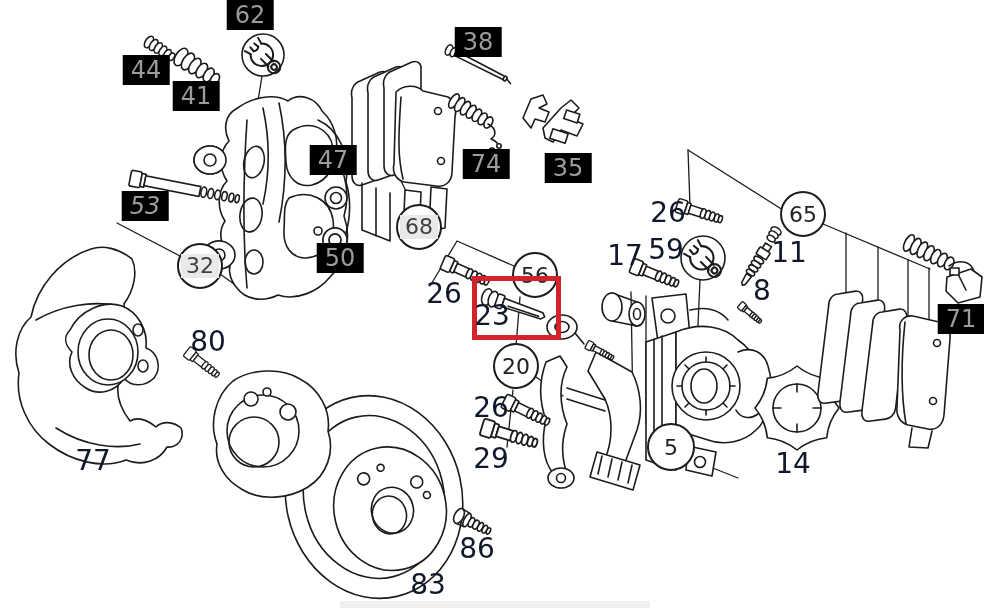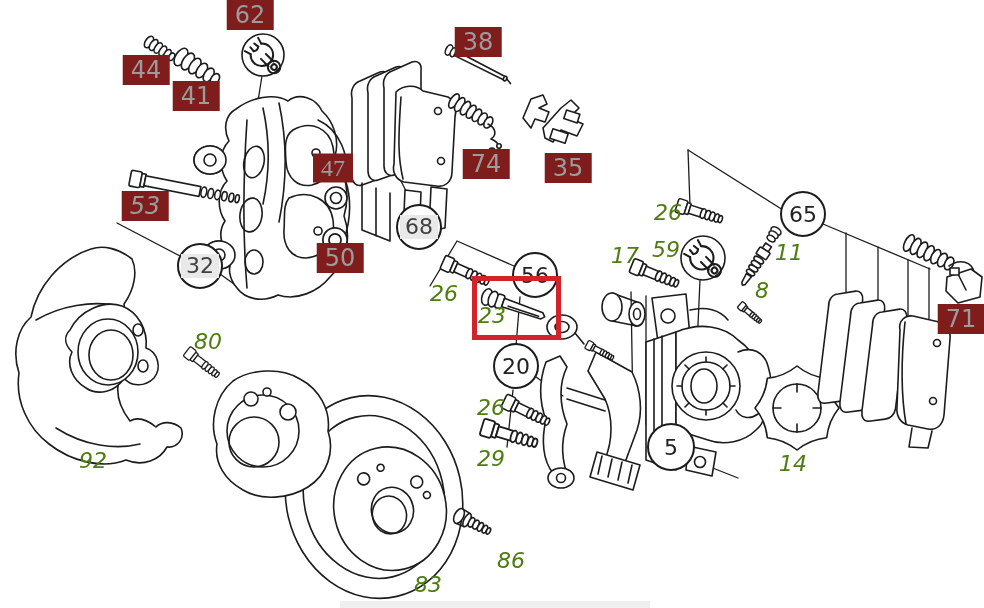--- a/index.html
+++ b/index.html
@@ -1,22 +1,22 @@
 <!DOCTYPE html>
 <html><head>
 <meta charset="utf-8">
 <style>
   html,body{margin:0;padding:0;background:#fff;}
   .stage{position:relative;width:984px;height:608px;background:#fff;overflow:hidden;
          font-family:"DejaVu Sans","Liberation Sans",sans-serif;}
   .stage svg{position:absolute;left:0;top:0;}
   .overlay{position:absolute;left:0;top:0;width:100%;height:100%;}
   .lbl{position:absolute;transform:translate(-50%,-50%);white-space:nowrap;user-select:none;}
-  .lbl.plain{color:#4d7c0f;font-size:22px;z-index:12;font-style:italic;}
-  .lbl.shaded{background:#7f1d1d;color:#9c9c9c;font-size:24px;padding:1px 8px;z-index:5;}
+  .lbl.plain{color:#0f172a;font-size:28px;z-index:12;}
+  .lbl.shaded{background:#000000;color:#9c9c9c;font-size:24px;padding:1px 8px;z-index:5;}
   .lbl.circle,.lbl.circle-shaded{background:#fff;border:2px solid #1c1c1c;border-radius:50%;
         display:flex;align-items:center;justify-content:center;color:#222;font-size:22px;z-index:5;}
   .lbl.circle-shaded span{background:#e9e9e9;color:#404040;padding:0 5px;line-height:1.1;}
   .hl-box{position:absolute;border:5px solid #d2232a;background:transparent;z-index:10;}
   svg *{vector-effect:none;}
 </style>
 </head>
 <body>
 
 <div class="stage">
@@ -350,21 +350,21 @@
   <rect x="340" y="601" width="310" height="7" fill="#efefef" stroke="none"></rect>
 </svg>
 
 <div class="overlay" id="overlay">
       <div class="lbl shaded" style="left: 146px; top: 70px;">44</div>
       <div class="lbl shaded" style="left: 196px; top: 96px;">41</div>
       <div class="lbl shaded" style="left: 250px; top: 15px;">62</div>
       <div class="lbl shaded" style="left: 478px; top: 42px;">38</div>
       <div class="lbl shaded" style="left: 486px; top: 164px; text-align: right;">74</div>
       <div class="lbl shaded" style="left: 568px; top: 168px;">35</div>
-      <div class="lbl shaded" style="left: 333px; top: 168px; font-family: Liberation Serif, serif;">47</div>
+      <div class="lbl shaded" style="left: 333px; top: 160px;">47</div>
       <div class="lbl shaded" style="left: 340px; top: 258px;">50</div>
       <div class="lbl shaded" style="left: 145px; top: 206px; font-style: italic;">53</div>
       <div class="lbl shaded" style="left: 961px; top: 319px; text-align: right;">71</div>
       <div class="lbl circle-shaded" style="width: 42px; height: 42px; left: 200px; top: 266px;">
         <span>32</span>
       </div>
       <div class="lbl circle-shaded" style="width: 42px; height: 42px; left: 419px; top: 227px;">
         <span>68</span>
       </div>
       <div class="lbl circle" style="width: 42px; height: 42px; left: 535px; top: 275px;">
@@ -382,19 +382,19 @@
       <div class="lbl plain" style="left: 444px; top: 293px;">26</div>
       <div class="lbl plain" style="left: 492px; top: 315px;">23</div>
       <div class="lbl plain" style="left: 491px; top: 407px;">26</div>
       <div class="lbl plain" style="left: 491px; top: 458px; text-align: center;">29</div>
       <div class="lbl plain" style="left: 625px; top: 255px;">17</div>
       <div class="lbl plain" style="left: 666px; top: 249px;">59</div>
       <div class="lbl plain" style="left: 668px; top: 212px;">26</div>
       <div class="lbl plain" style="left: 789px; top: 252px;">11</div>
       <div class="lbl plain" style="left: 762px; top: 290px;">8</div>
       <div class="lbl plain" style="left: 793px; top: 463px;">14</div>
-      <div class="lbl plain" style="left: 93px; top: 460px;">92</div>
+      <div class="lbl plain" style="left: 93px; top: 460px;">77</div>
       <div class="lbl plain" style="left: 208px; top: 341px;">80</div>
       <div class="lbl plain" style="left: 428px; top: 584px; text-align: center;">83</div>
-      <div class="lbl plain" style="left: 477px; top: 560px; margin-left: 34px;">86</div>
+      <div class="lbl plain" style="left: 477px; top: 548px;">86</div>
       <div class="hl-box" style="left: 472px; top: 276px; width: 79px; height: 54px; border-color: rgb(210, 35, 42);"></div>
     </div>
 </div>
 
 </body></html>

